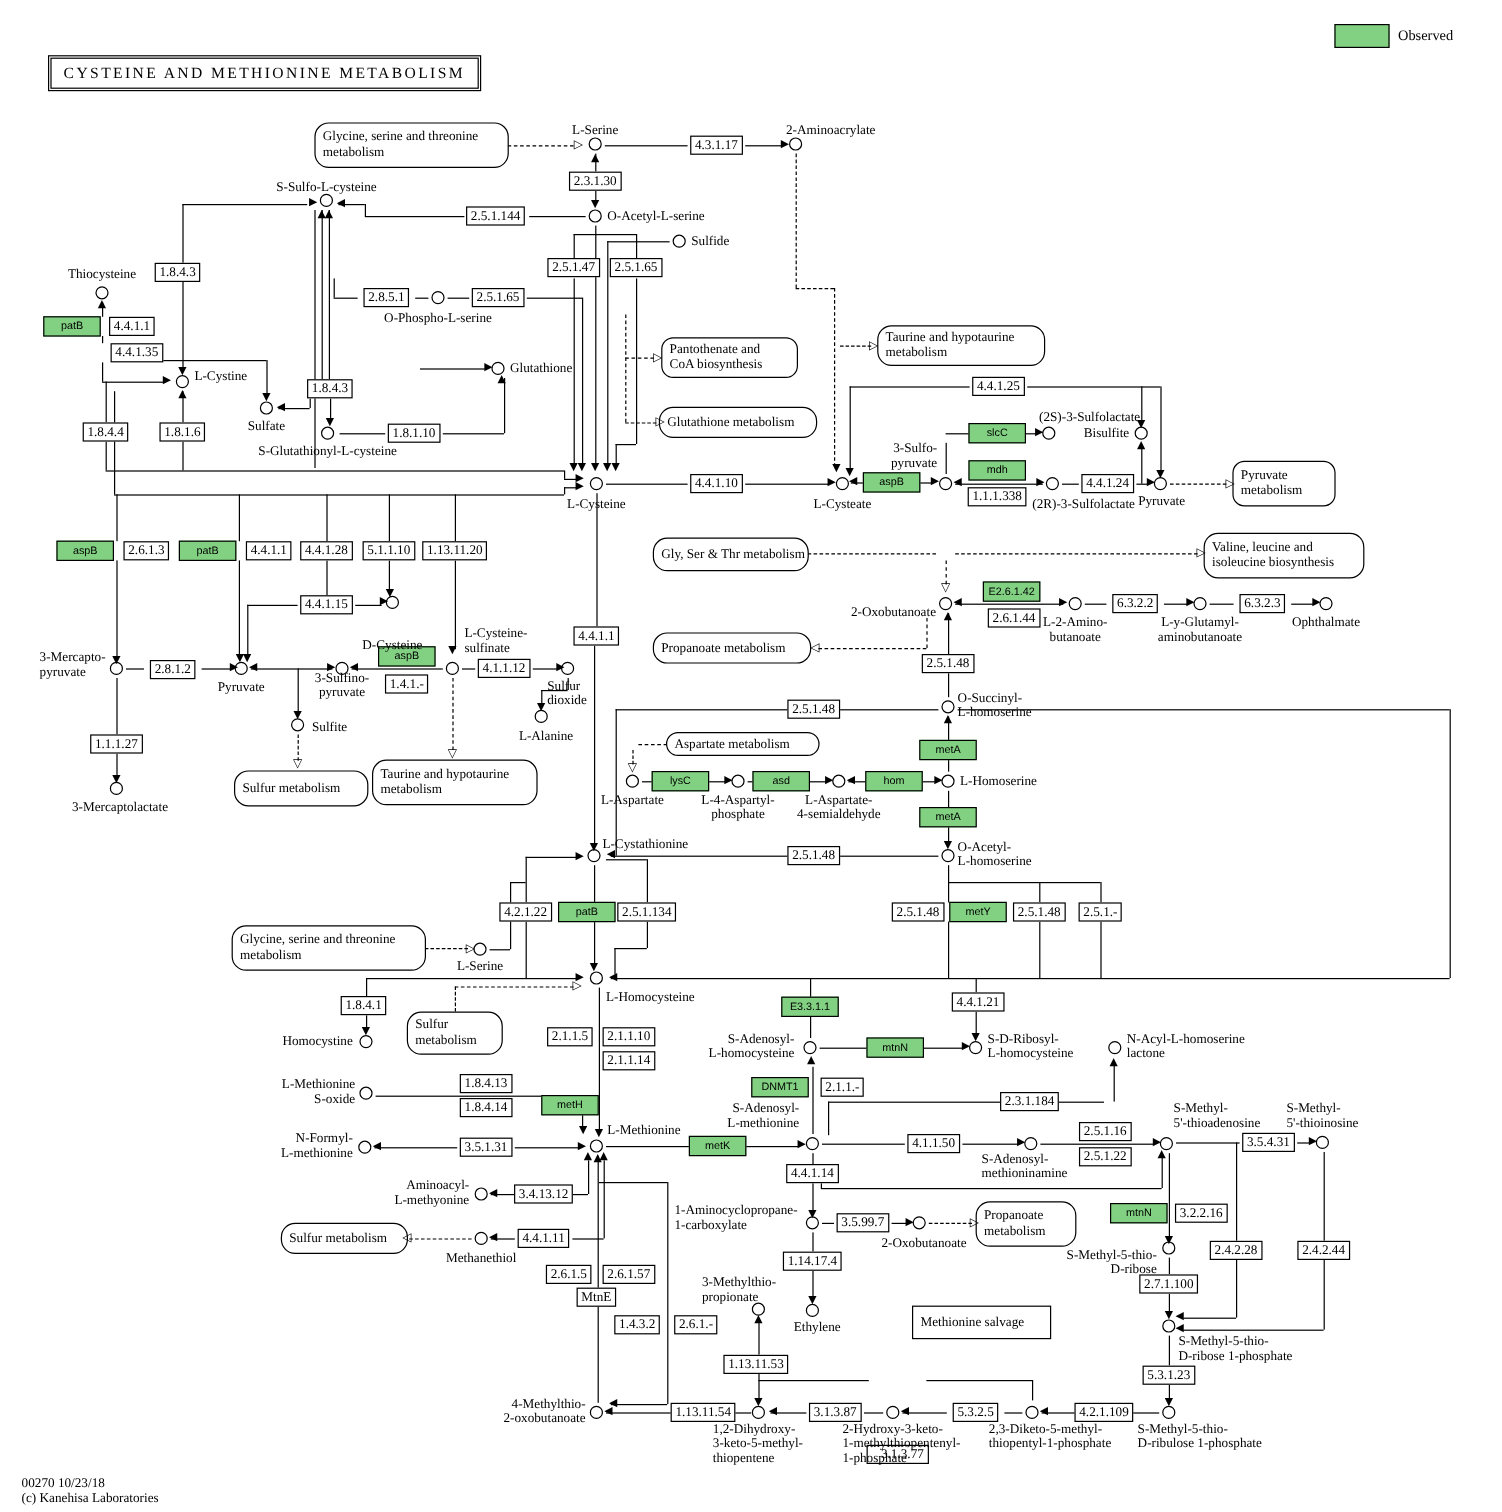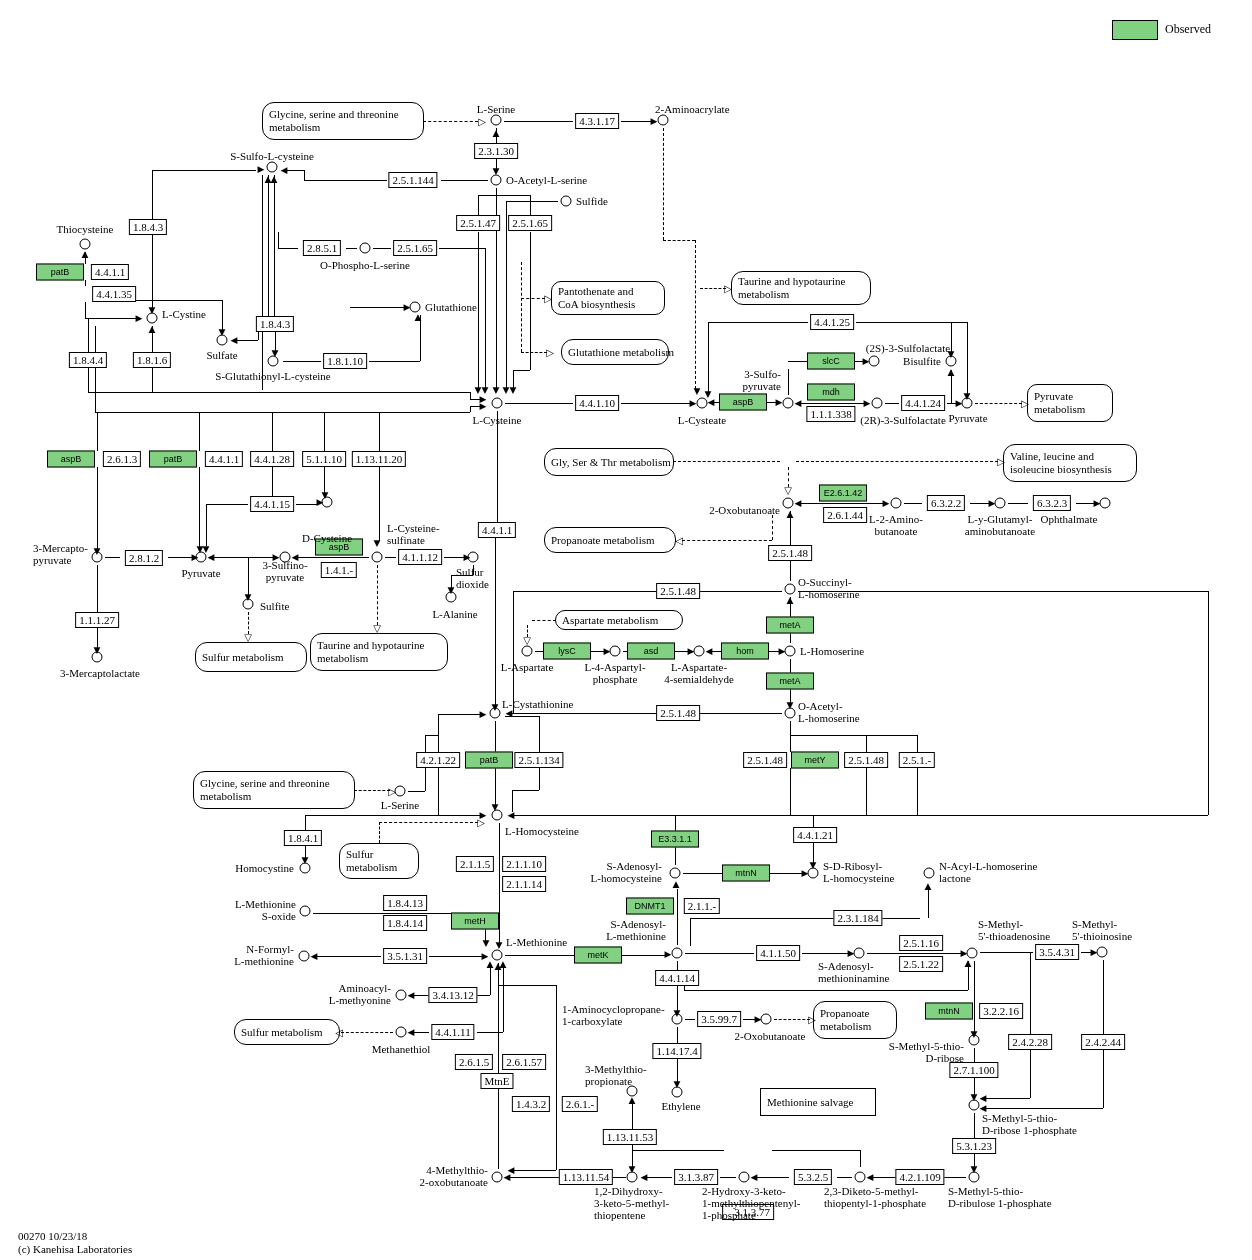--- a/index.html
+++ b/index.html
@@ -29,20 +29,23 @@
              font:13px "Liberation Serif",serif;letter-spacing:2px;padding:4px 10px}
   #legend{position:absolute;left:1112px;top:20px}
   #legend .swatch{position:absolute;left:0;top:0;width:44px;height:18px;border:1px solid #000}
   #legend .cap{position:absolute;left:53px;top:2px;font:12px "Liberation Serif",serif}
   #footer{position:absolute;left:18px;top:1230px;font:11px "Liberation Serif",serif;line-height:13px}
 </style>
 </head>
 <body>
 
 <div id="stage">
+  <div id="title-box">
+    <span>CYSTEINE  AND  METHIONINE  METABOLISM</span>
+  </div>
   <div id="legend">
     <div class="swatch" style="background: rgb(130, 209, 130);"></div>
     <div class="cap">Observed</div>
   </div>
   <div id="layer-edges">
       <div class="seg h dash" style="left: 423px; top: 121px; width: 55px;"></div>
       <div class="seg h" style="left: 504px; top: 121px; width: 69px;"></div>
       <div class="seg h" style="left: 621px; top: 121px; width: 30px;"></div>
       <div class="seg v" style="left: 496px; top: 128px; height: 15px;"></div>
       <div class="seg v" style="left: 496px; top: 159px; height: 11px;"></div>
@@ -275,21 +278,21 @@
     </div>
   <div id="layer-pathways">
       <div class="pbox" style="left: 343px; top: 121px; width: 162px; height: 38px; border-radius: 12px;">
         <div>Glycine, serine and threonine</div>
         <div>metabolism</div>
       </div>
       <div class="pbox" style="left: 608px; top: 298px; width: 114px; height: 34px; border-radius: 10px;">
         <div>Pantothenate and</div>
         <div>CoA biosynthesis</div>
       </div>
-      <div class="pbox" style="left: 615px; top: 352px; width: 108px; height: 26px; border-radius: 12px;">
+      <div class="pbox" style="left: 615px; top: 352px; width: 132px; height: 26px; border-radius: 12px;">
         <div>Glutathione metabolism</div>
       </div>
       <div class="pbox" style="left: 801px; top: 288px; width: 140px; height: 34px; border-radius: 12px;">
         <div>Taurine and hypotaurine</div>
         <div>metabolism</div>
       </div>
       <div class="pbox" style="left: 1070px; top: 403px; width: 86px; height: 38px; border-radius: 10px;">
         <div>Pyruvate</div>
         <div>metabolism</div>
       </div>
@@ -676,21 +679,21 @@
         <div>2-Oxobutanoate</div>
       </div>
       <div class="lbl c" style="left: 896px; top: 513px;">
         <div>L-2-Amino-</div>
         <div>butanoate</div>
       </div>
       <div class="lbl c" style="left: 1000px; top: 513px;">
         <div>L-y-Glutamyl-</div>
         <div>aminobutanoate</div>
       </div>
-      <div class="lbl c" style="left: 1069px; top: 513px; font-family: Liberation Serif, serif;">
+      <div class="lbl c" style="left: 1105px; top: 513px; font-family: Liberation Serif, serif;">
         <div>Ophthalmate</div>
       </div>
       <div class="lbl l" style="left: 33px; top: 542px;">
         <div>3-Mercapto-</div>
         <div>pyruvate</div>
       </div>
       <div class="lbl c" style="left: 201px; top: 567px;">
         <div>Pyruvate</div>
       </div>
       <div class="lbl c" style="left: 285px; top: 531px; margin-top: 28px;">

